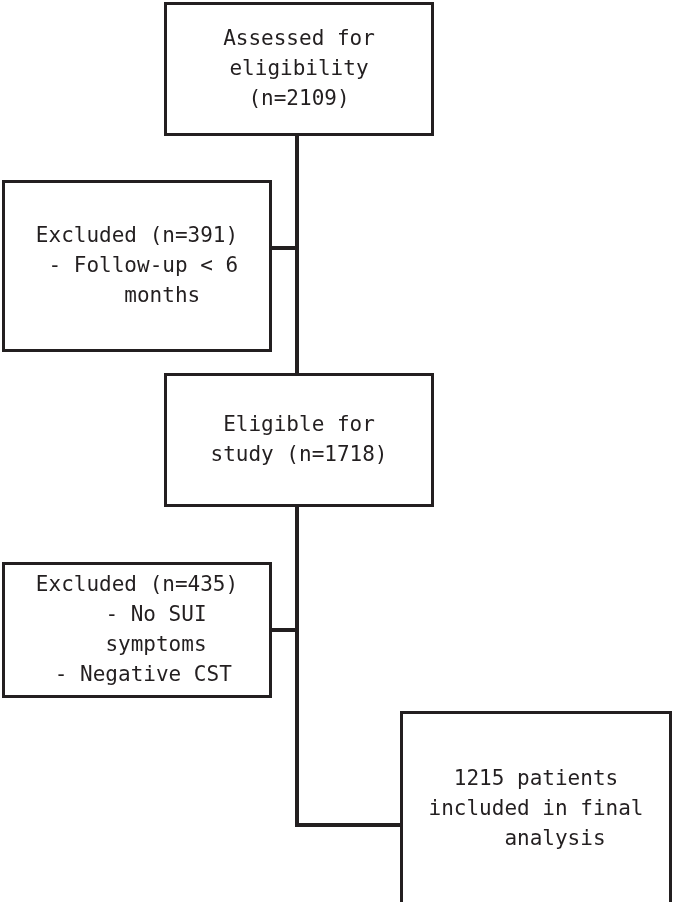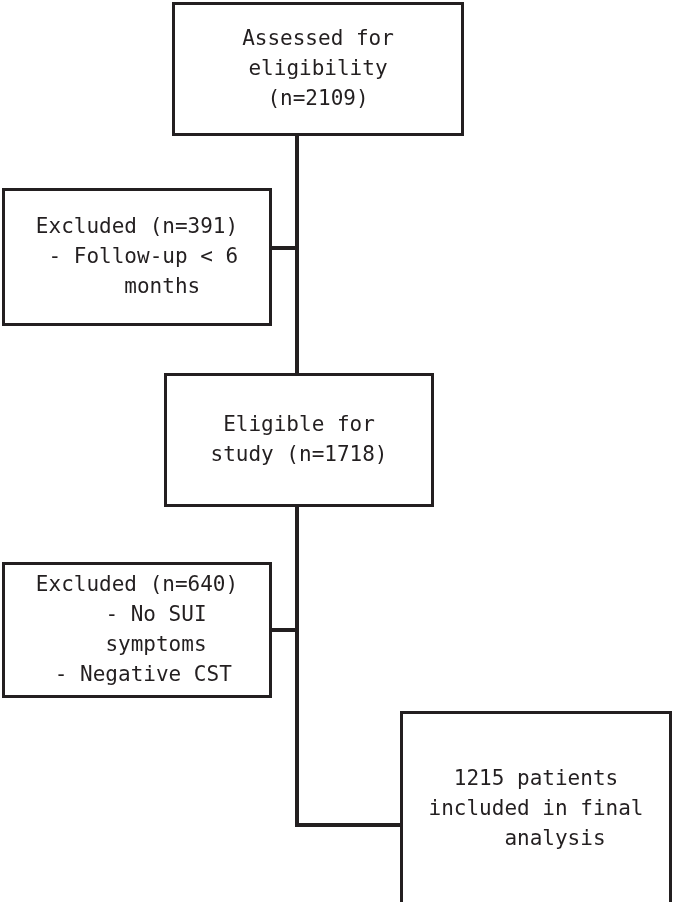--- a/index.html
+++ b/index.html
@@ -32,24 +32,24 @@
     font-family: "DejaVu Sans Mono", "Liberation Mono", monospace;
     font-size: 21px;
     line-height: 1.42;
     color: #231f20;
     text-align: center;
     white-space: pre;
     letter-spacing: 0px;
   }
   
   #node-assessed {
-    left: 172px;  top: 2px;   width: 292px; height: 134px;
+    left: 164px;  top: 2px;   width: 270px; height: 134px;
   }
   #node-excluded-1 {
-    left: 2px;    top: 188px; width: 270px; height: 138px;
+    left: 2px;    top: 180px; width: 270px; height: 172px;
   }
   #node-eligible {
     left: 164px;  top: 373px; width: 270px; height: 134px; justify-content: center;
   }
   #node-excluded-2 {
     left: 2px;    top: 562px; width: 270px; height: 136px;
   }
   #node-included {
     left: 400px;  top: 711px; width: 272px; height: 196px;
   }
@@ -100,21 +100,21 @@
  - Follow-up &lt; 6
     months</div>
   </div>
 
   <div class="node" id="node-eligible">
     <div class="node-text">Eligible for
 study (n=1718)</div>
   </div>
 
   <div class="node" id="node-excluded-2">
-    <div class="node-text">Excluded (n=640)
+    <div class="node-text">Excluded (n=435)
    - No SUI
    symptoms
  - Negative CST</div>
   </div>
 
   <div class="node" id="node-included">
     <div class="node-text">1215 patients
 included in final
    analysis</div>
   </div>

